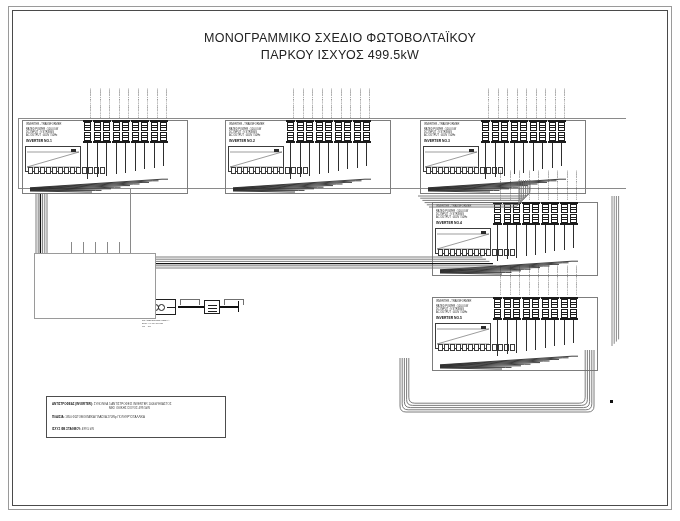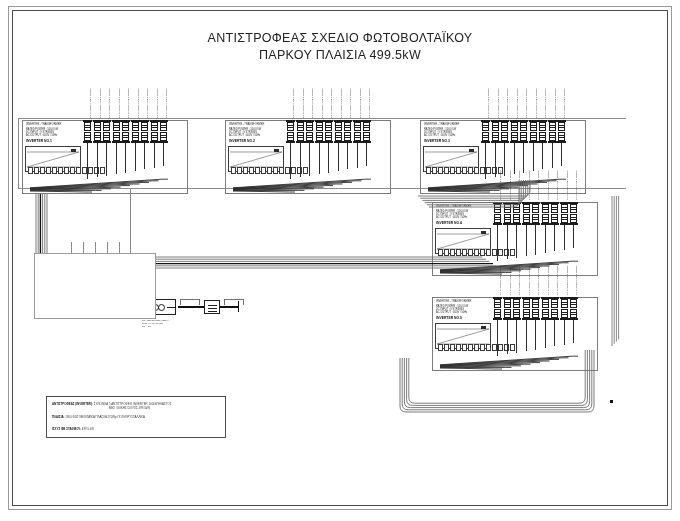--- a/index.html
+++ b/index.html
@@ -76,22 +76,22 @@
 </style>
 </head>
 <body>
 
 <div id="sheet">
 
   <div class="border-outer"></div>
   <div class="border-inner"></div>
 
   <div class="title-block">
-    <div class="title-line">ΑΝΤΙΣΤΡΟΦΕΑΣ ΣΧΕΔΙΟ ΦΩΤΟΒΟΛΤΑΪΚΟΥ</div>
-    <div class="title-line">ΠΑΡΚΟΥ ΠΛΑΙΣΙΑ 499.5kW</div>
+    <div class="title-line">ΜΟΝΟΓΡΑΜΜΙΚΟ ΣΧΕΔΙΟ ΦΩΤΟΒΟΛΤΑΪΚΟΥ</div>
+    <div class="title-line">ΠΑΡΚΟΥ ΙΣΧΥΟΣ 499.5kW</div>
   </div>
 
   <div class="canvas">
 
     <div class="hline thin" style="left:6px;top:108px;width:608px;"></div>
     <div class="hline thin" style="left:6px;top:178px;width:608px;"></div>
     <div class="vline thin" style="left:6px;top:108px;height:70px;"></div>
   </div>
 
   <div class="canvas" id="blocks-layer">

